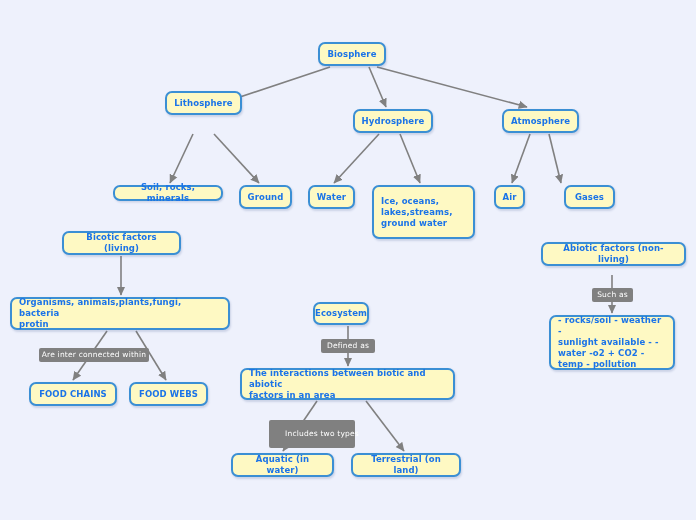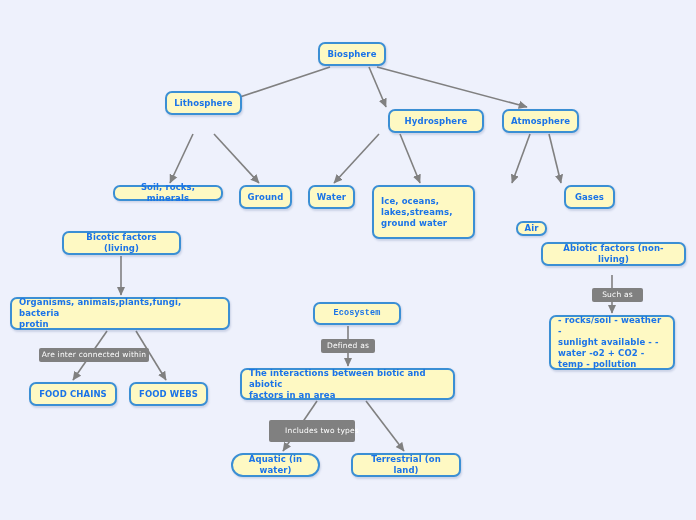--- a/index.html
+++ b/index.html
@@ -91,45 +91,45 @@
         <line x1="136" y1="331" x2="166" y2="380" stroke="#808080" stroke-width="1.6" marker-end="url(#arrowhead)"></line>
         <line x1="348" y1="326" x2="348" y2="366" stroke="#808080" stroke-width="1.6" marker-end="url(#arrowhead)"></line>
         <line x1="317" y1="401" x2="283" y2="451" stroke="#808080" stroke-width="1.6" marker-end="url(#arrowhead)"></line>
         <line x1="366" y1="401" x2="404" y2="451" stroke="#808080" stroke-width="1.6" marker-end="url(#arrowhead)"></line>
         <line x1="612" y1="275" x2="612" y2="313" stroke="#808080" stroke-width="1.6" marker-end="url(#arrowhead)"></line>
       </g>
   </svg>
   <div id="nodes">
       <div class="node" style="left: 318px; top: 42px; width: 68px; height: 24px;">Biosphere</div>
       <div class="node" style="left: 165px; top: 91px; width: 77px; height: 24px;">Lithosphere</div>
-      <div class="node" style="left: 353px; top: 109px; width: 96px; height: 24px; margin-left: 35px;">Hydrosphere</div>
+      <div class="node" style="left: 353px; top: 109px; width: 80px; height: 24px;">Hydrosphere</div>
       <div class="node" style="left: 502px; top: 109px; width: 77px; height: 24px;">Atmosphere</div>
       <div class="node" style="left: 113px; top: 185px; width: 110px; height: 16px;">Soil, rocks, minerals</div>
       <div class="node" style="left: 239px; top: 185px; width: 53px; height: 24px;">Ground</div>
       <div class="node" style="left: 308px; top: 185px; width: 47px; height: 24px;">Water</div>
       <div class="node left-align" style="left: 372px; top: 185px; width: 103px; height: 54px;">Ice, oceans,
 lakes,streams,
 ground water</div>
-      <div class="node" style="left: 516px; top: 185px; width: 31px; height: 15px; margin-top: 36px;">Air</div>
+      <div class="node" style="left: 494px; top: 185px; width: 31px; height: 24px;">Air</div>
       <div class="node" style="left: 564px; top: 185px; width: 51px; height: 24px;">Gases</div>
       <div class="node" style="left: 62px; top: 231px; width: 119px; height: 24px;">Bicotic factors (living)</div>
       <div class="node left-align" style="left: 10px; top: 297px; width: 220px; height: 33px;">Organisms, animals,plants,fungi, bacteria
 protin</div>
       <div class="node" style="left: 29px; top: 382px; width: 88px; height: 24px;">FOOD CHAINS</div>
       <div class="node" style="left: 129px; top: 382px; width: 79px; height: 24px;">FOOD WEBS</div>
-      <div class="node" style="left: 313px; top: 302px; width: 88px; height: 23px; font-family: Liberation Mono, monospace;">Ecosystem</div>
+      <div class="node" style="left: 313px; top: 302px; width: 56px; height: 23px;">Ecosystem</div>
       <div class="node left-align" style="left: 240px; top: 368px; width: 215px; height: 32px;">The interactions between biotic and abiotic
 factors in an area</div>
-      <div class="node" style="left: 231px; top: 453px; width: 89px; height: 24px; border-radius: 12px;">Aquatic (in water)</div>
+      <div class="node" style="left: 231px; top: 453px; width: 103px; height: 24px;">Aquatic (in water)</div>
       <div class="node" style="left: 351px; top: 453px; width: 110px; height: 24px;">Terrestrial (on land)</div>
       <div class="node" style="left: 541px; top: 242px; width: 145px; height: 24px;">Abiotic factors (non-living)</div>
       <div class="node left-align" style="left: 549px; top: 315px; width: 126px; height: 55px;">- rocks/soil - weather -
 sunlight available - -
 water -o2 + CO2 -
 temp - pollution</div>
     </div>
   <div id="labels">
       <div class="edge-label" style="left: 39px; top: 348px; width: 110px; height: 14px;">Are inter connected within</div>
       <div class="edge-label" style="left: 321px; top: 339px; width: 54px; height: 14px;">Defined as</div>
-      <div class="edge-label" style="left: 269px; top: 420px; width: 86px; height: 22px; padding-left: 26px;">Includes two types</div>
-      <div class="edge-label" style="left: 592px; top: 288px; width: 51px; height: 14px;">Such as</div>
+      <div class="edge-label" style="left: 269px; top: 420px; width: 86px; height: 28px; padding-left: 26px;">Includes two types</div>
+      <div class="edge-label" style="left: 592px; top: 288px; width: 41px; height: 14px;">Such as</div>
     </div>
 </div>
 
 </body></html>

